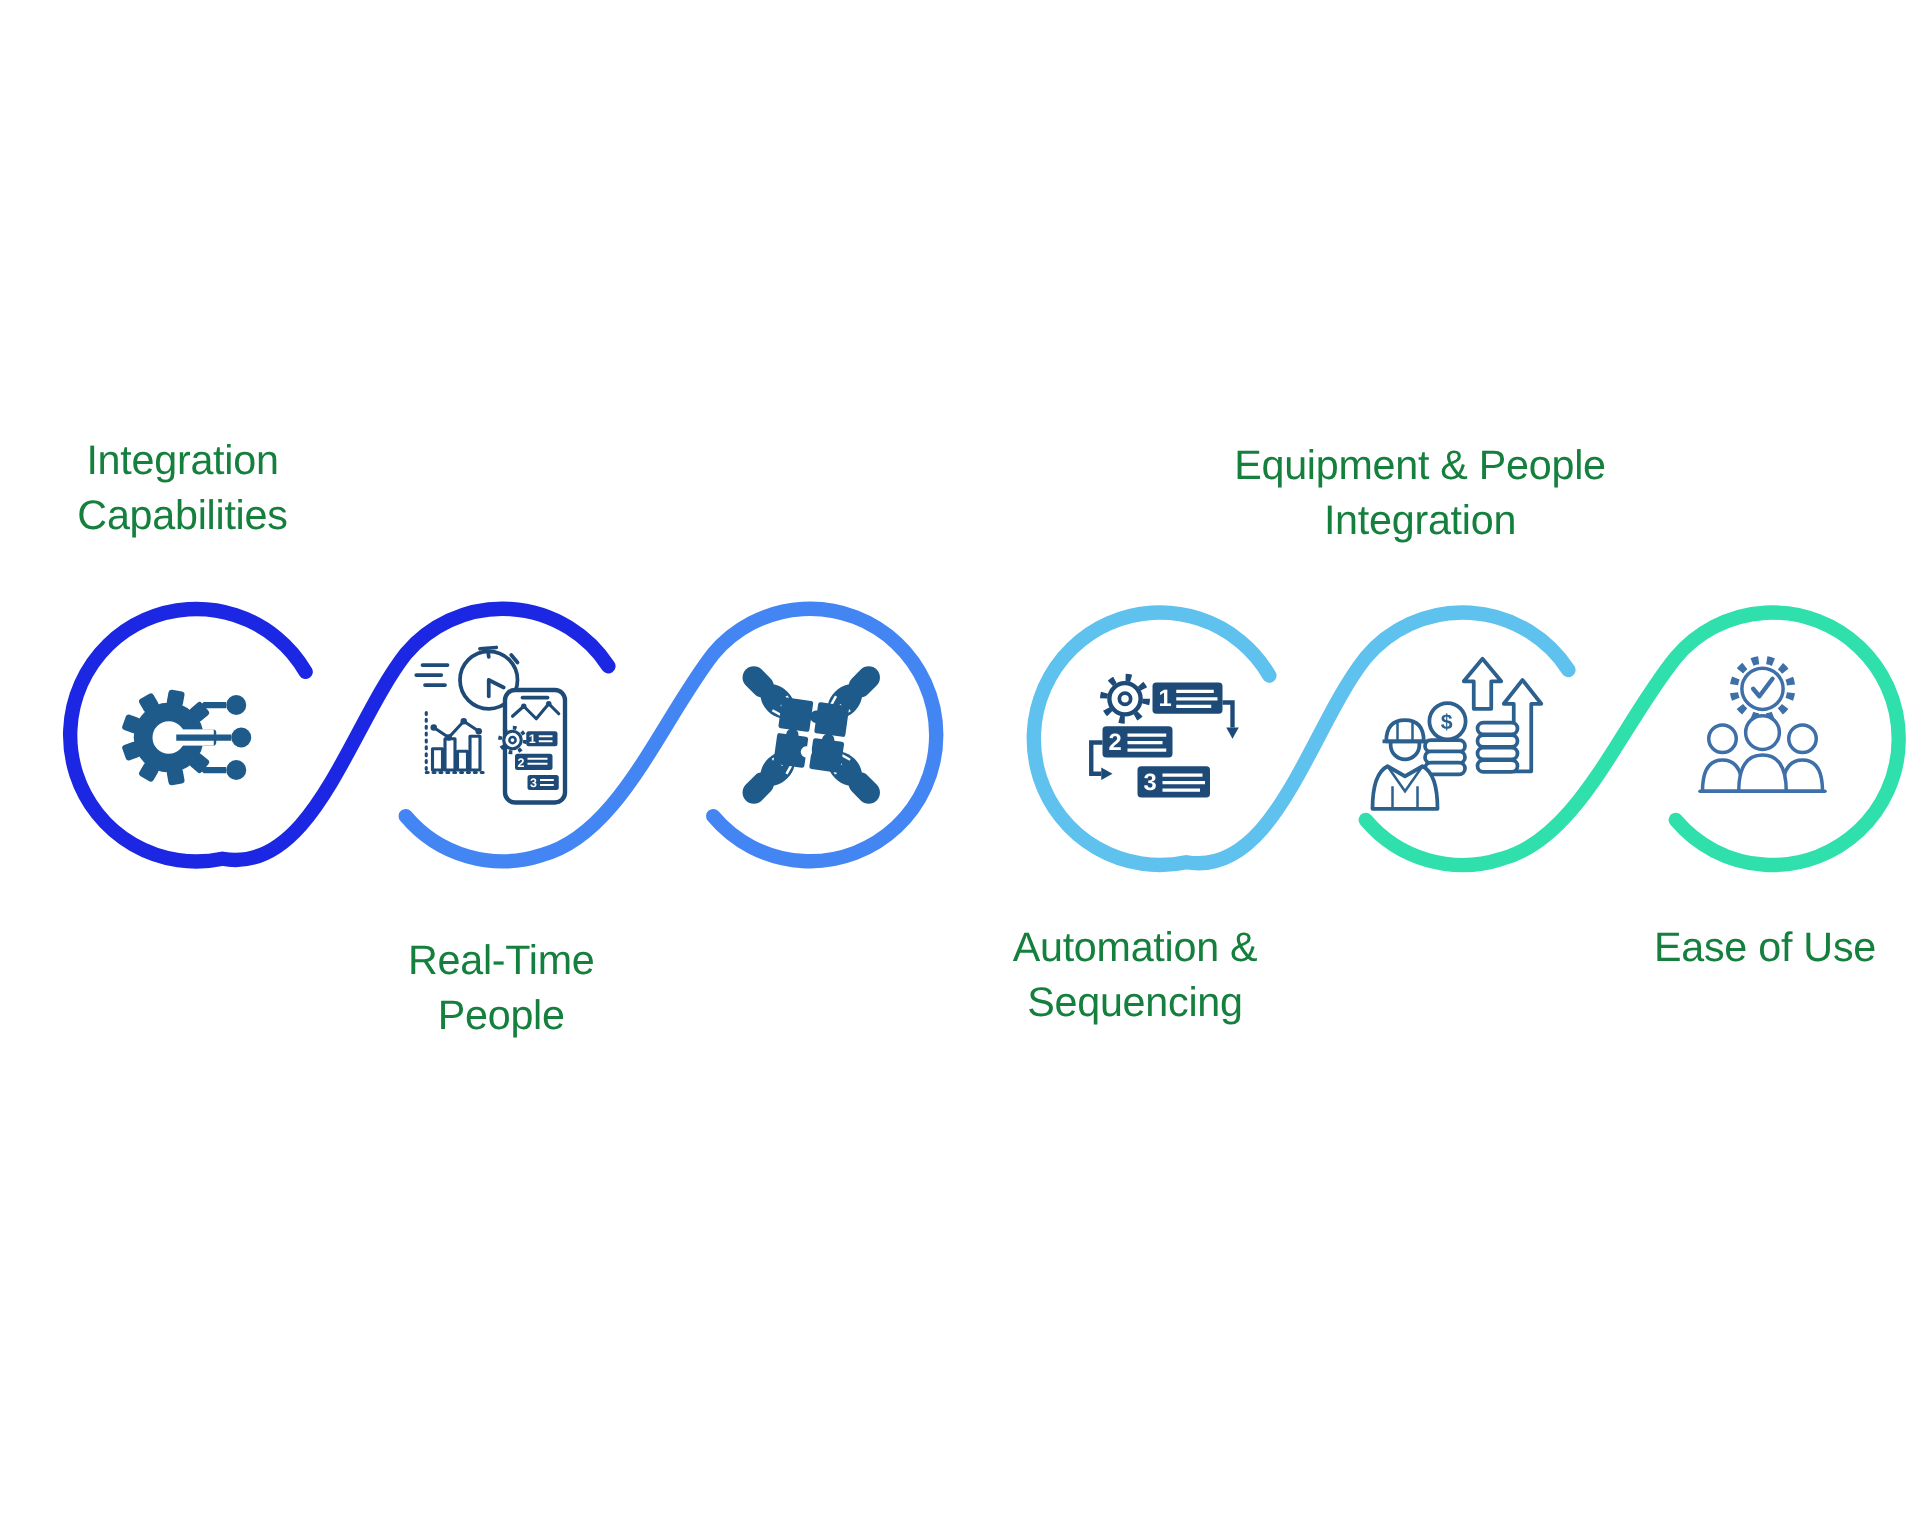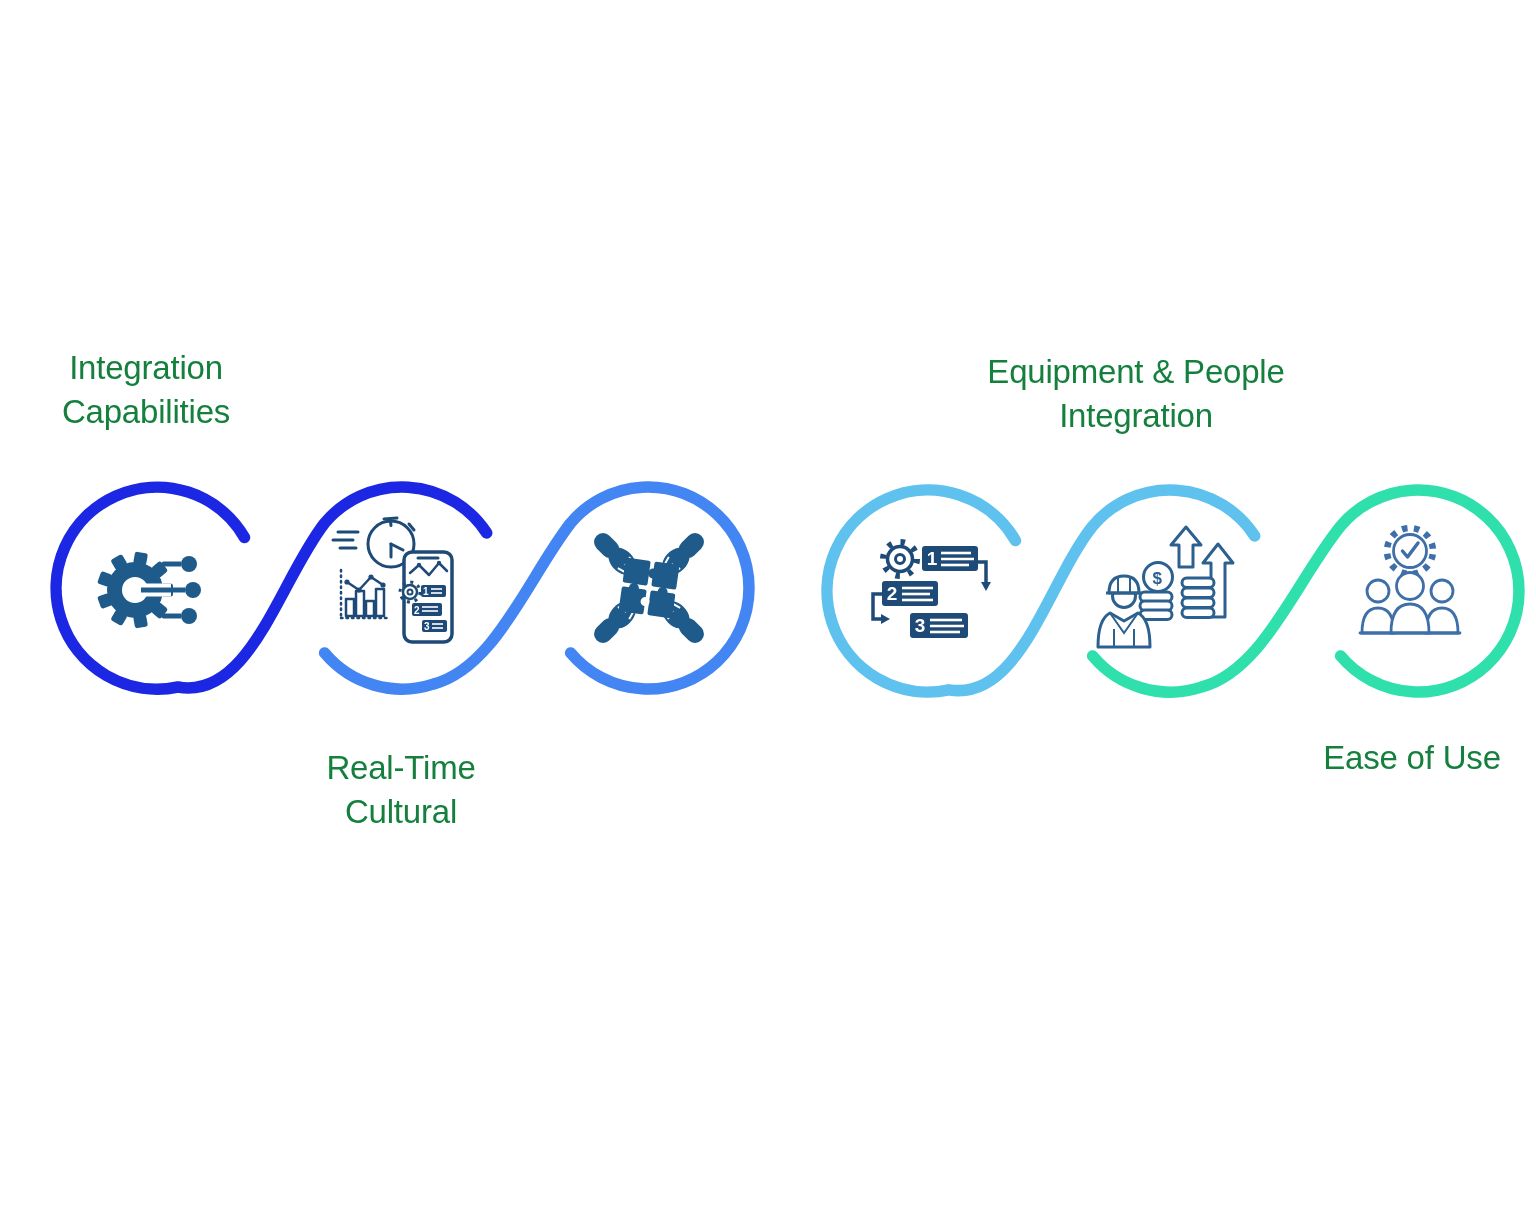--- a/index.html
+++ b/index.html
@@ -233,18 +233,20 @@
       <path d="M 16 45 Q 16 20 32 20 Q 48 20 48 45 Z"></path>
       <circle cx="0" cy="-2" r="13.5"></circle>
       <path d="M -19 45 Q -19 16 0 16 Q 19 16 19 45 Z"></path>
       <path d="M -50 45 L 50 45" stroke-linecap="round"></path>
     </g>
   </svg>
 
   <div class="label" style="left:6px;top:346px;width:280px">Integration
 Capabilities</div>
   <div class="label" style="left:261px;top:746px;width:280px">Real-Time
-Cultural</div>
+People</div>
+  <div class="label" style="left:768px;top:736px;width:280px">Automation &amp;
+Sequencing</div>
   <div class="label" style="left:956px;top:350px;width:360px">Equipment &amp; People
 Integration</div>
   <div class="label" style="left:1272px;top:736px;width:280px">Ease of Use</div>
 
 </div>
 
 </body></html>

